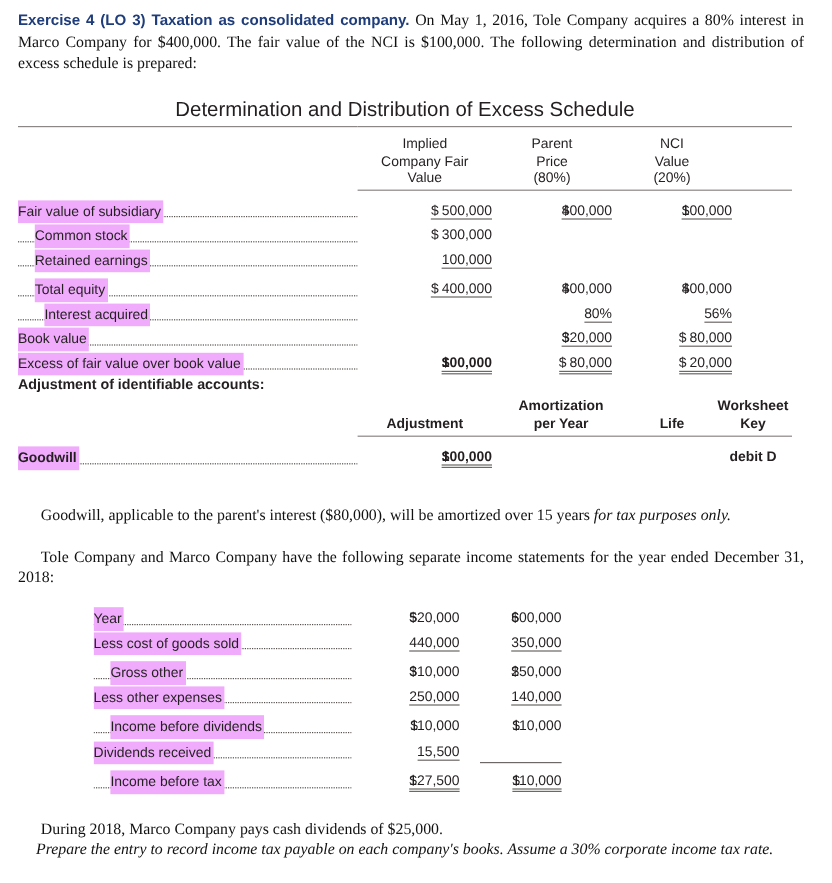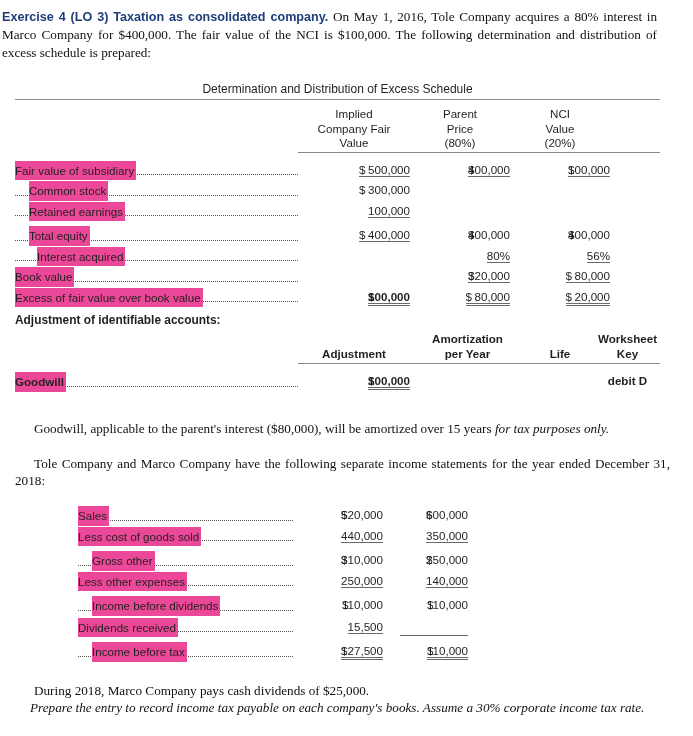--- a/index.html
+++ b/index.html
@@ -37,21 +37,21 @@
     position: absolute;
     border-collapse: collapse;
     font-family: "Liberation Sans", sans-serif;
     font-size: 11.6px;
     color: #231f20;
   }
   .sched td { padding: 0; vertical-align: bottom; }
 
   .cap {
     text-align: center;
-    font-size: 12px;
+    font-size: 17px;
     padding-bottom: 3px !important;
     color: #231f20;
   }
 
   
   .hd {
     text-align: center;
     line-height: 14.5px;
     padding-bottom: 1px !important;
     white-space: nowrap;
@@ -64,21 +64,21 @@
     padding-bottom: 2px !important;
   }
 
   
   .lbl {
     white-space: nowrap;
     position: relative;
     overflow: hidden;
     line-height: 19.5px;
   }
-  .lbl span.t { background: #ec4899; padding-right: 2px; position: relative; z-index: 2; }
+  .lbl span.t { background: #f0abfc; padding-right: 2px; position: relative; z-index: 2; }
   .lbl.dots::after {
     content: "";
     position: absolute;
     left: 0; right: 0; bottom: 5px;
     border-bottom: 1.1px dotted #56524f;
     z-index: 1;
   }
   .lbl.dots span.t { display: inline-block; }
   .lbl-pad1 span.t { margin-left: 14px; }
   .lbl-pad2 span.t { margin-left: 22px; }
@@ -95,21 +95,21 @@
   .num .v { display: inline-block; }
   .u1  { border-bottom: 1.1px solid #6b6866; }
   .u2  { border-bottom: 3.2px double #6b6866; }
   .rule-cell { border-bottom: 1.1px solid #8a8785; }
   .spacer td { height: 7px; line-height: 7px; font-size: 0; }
   .spacer-sm td { height: 4px; line-height: 4px; font-size: 0; }
 </style>
 </head>
 <body>
 
-<div class="para" style="left:2px; top:8px; width:655px;">
+<div class="para" style="left:15px; top:8px; width:655px;">
   <span class="blue-head">Exercise 4</span><span class="blue-head"> </span><span class="blue-head lo">(LO 3)</span><span class="blue-head"> </span><span class="blue-head">Taxation as consolidated company.</span><span> On May 1, 2016, Tole Company acquires a 80% interest in Marco Company for $400,000. The fair value of the NCI is $100,000. The following determination and distribution of excess schedule is prepared:</span>
 </div>
 
 <table class="sched" style="left:15px; top:82px; width:645px;">
   <colgroup>
     <col style="width:283px">
     <col style="width:112px">
     <col style="width:100px">
     <col style="width:100px">
     <col style="width:50px">
@@ -260,21 +260,21 @@
     <col style="width:90px">
     <col style="width:85px">
   </colgroup>
   <tbody>
     <tr class="spacer">
         <td colspan="3"></td>
       </tr>
   </tbody>
   <tbody id="inc-body">
       <tr>
-        <td class="lbl dots"><span class="t">Sales</span></td>
+        <td class="lbl dots"><span class="t">Year</span></td>
         <td class="num"><span><span class="d" style="width: 0px;">$</span><span class="v">520,000</span></span></td>
         <td class="num"><span><span class="d" style="width: 0px;">$</span><span class="v">600,000</span></span></td>
       </tr>
       <tr>
         <td class="lbl dots"><span class="t">Less cost of goods sold</span></td>
         <td class="num"><span class="u1"><span class="v">440,000</span></span></td>
         <td class="num"><span class="u1"><span class="v">350,000</span></span></td>
       </tr>
       <tr class="spacer-sm">
         <td colspan="3"></td>

